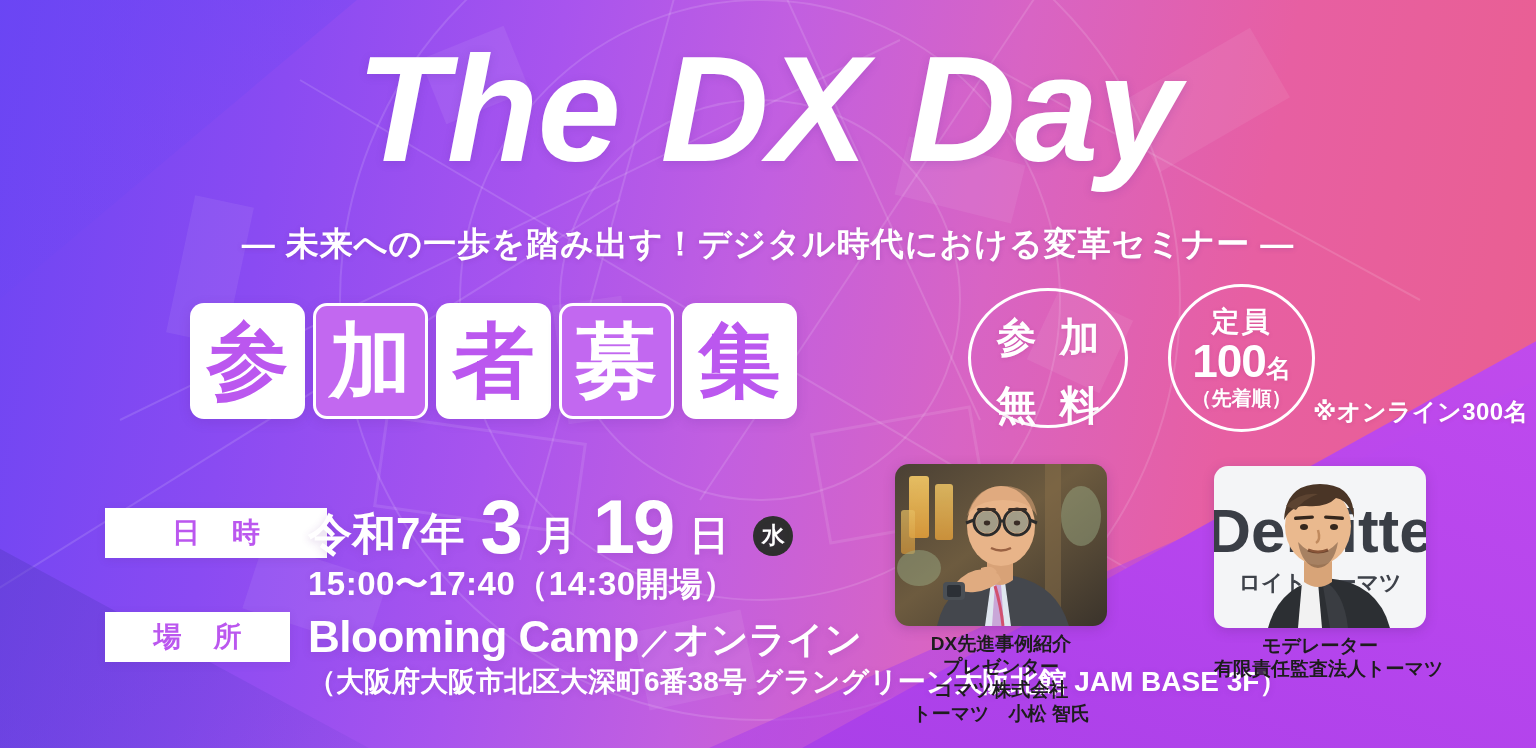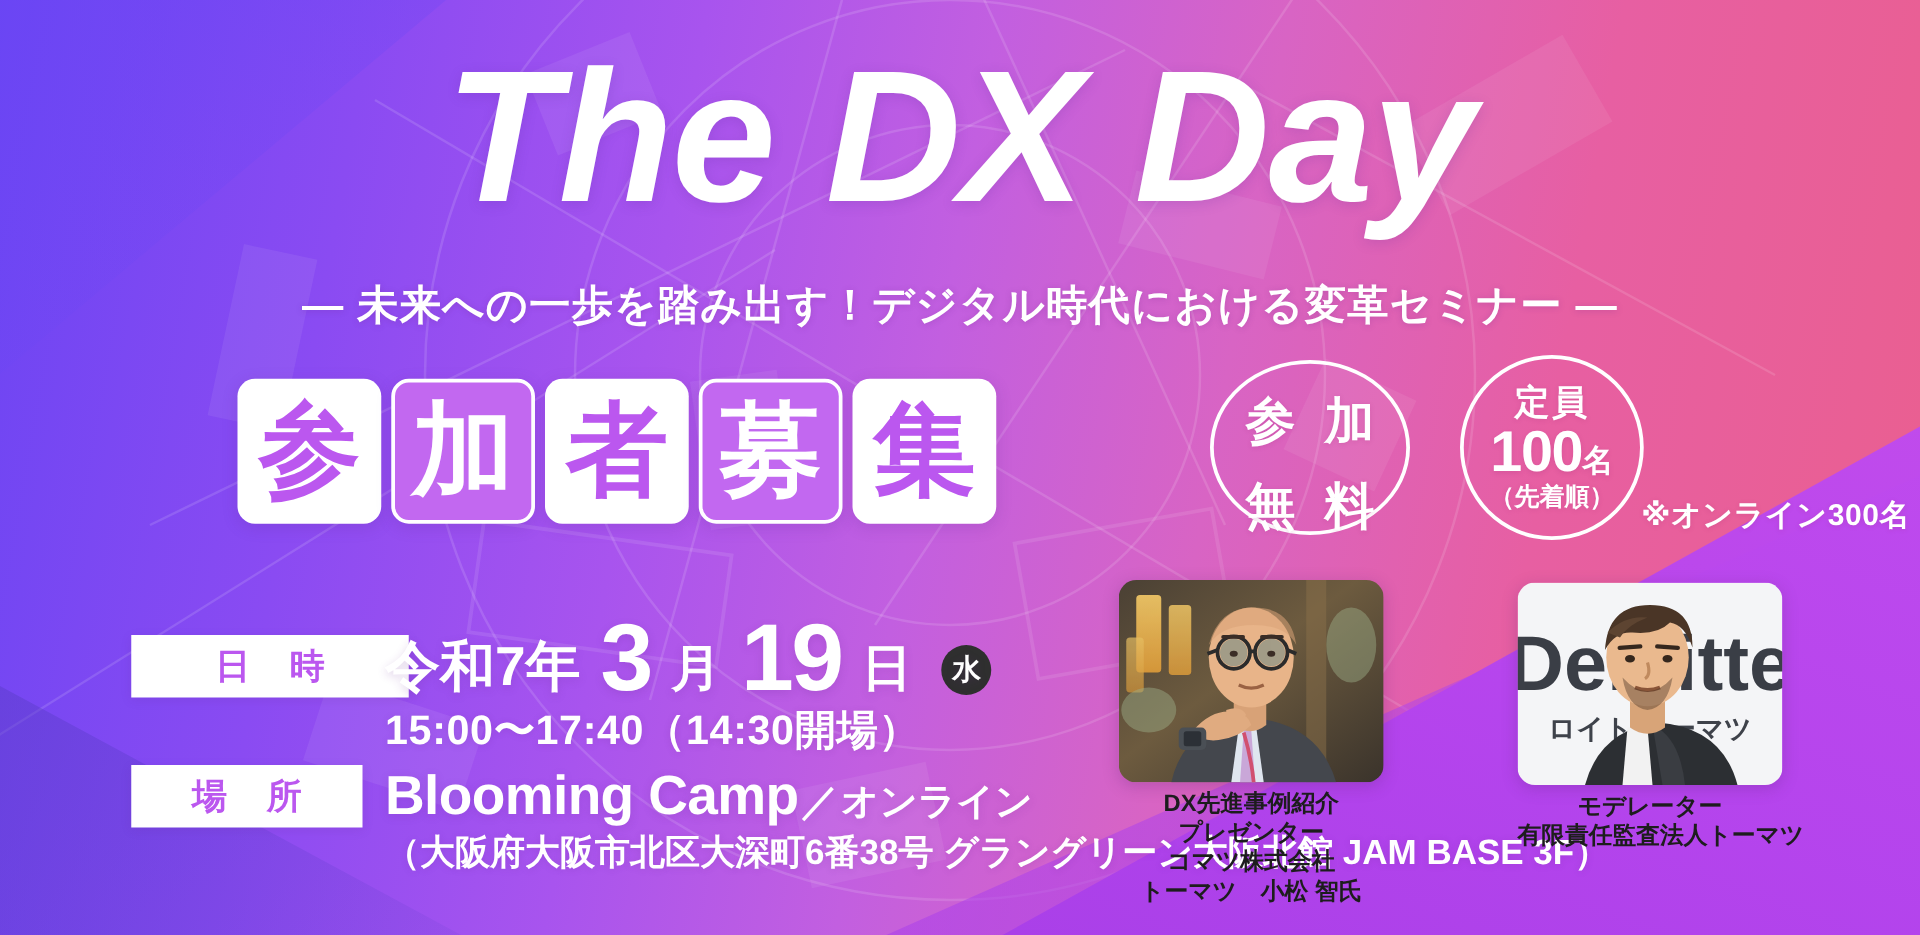--- a/index.html
+++ b/index.html
@@ -158,21 +158,21 @@
   }
 
   .place-main {
     position:absolute; left:308px; top:612px;
     color:#fff; white-space:nowrap; font-weight:700;
     display:flex; align-items:baseline;
     text-shadow:0 2px 8px rgba(110,45,150,.2);
   }
   .place-main .venue { font-size:44px; letter-spacing:-.5px; }
   .place-main .slash { font-size:30px; padding:0 2px; }
-  .place-main .mode  { font-size:30px; }
+  .place-main .mode  { font-size:37px; }
   .place-addr {
     position:absolute; left:308px; top:664px;
     color:#fff; font-size:28px; font-weight:700; line-height:1.28;
     white-space:nowrap;
     text-shadow:0 1px 6px rgba(110,45,150,.2);
   }
 
   
   .speaker { position:absolute; text-align:center; }
   .speaker-1 { left:895px; top:464px; width:212px; }

